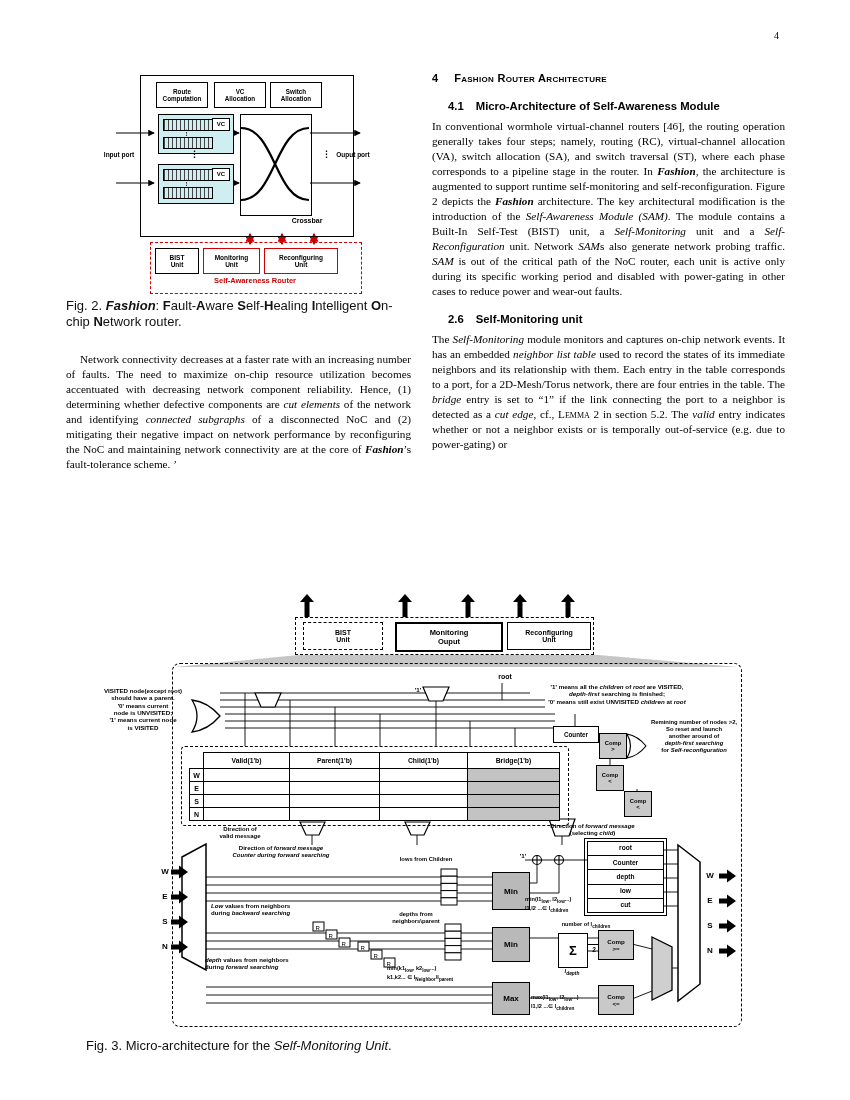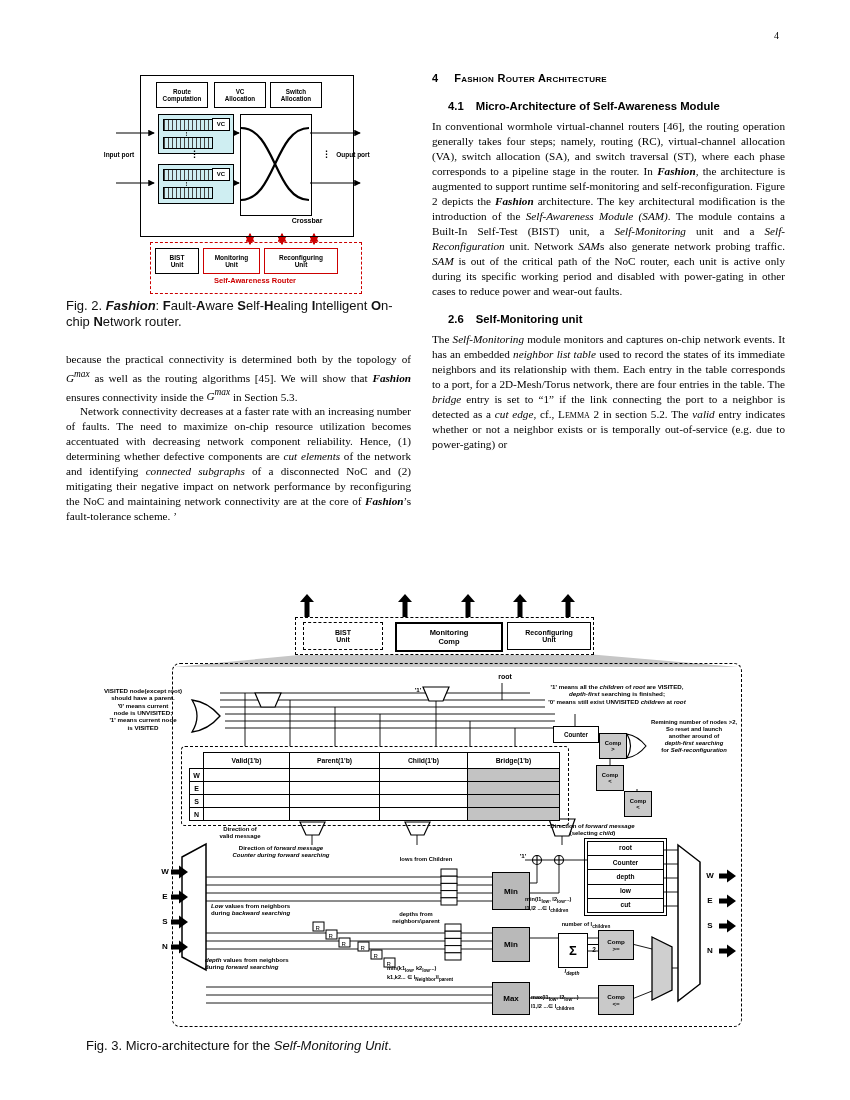--- a/index.html
+++ b/index.html
@@ -115,21 +115,20 @@
     <div class="f2box mlbox" style="left:103px;top:178px;width:55px;height:24px;font-size:6.5px;border:1.3px solid #cc0000;">Monitoring
 Unit</div>
     <div class="f2box mlbox" style="left:164px;top:178px;width:72px;height:24px;font-size:6.5px;border:1.3px solid #cc0000;">Reconfiguring
 Unit</div>
     <div class="abs" style="left:50px;top:206px;width:210px;text-align:center;color:#cc0000;font:bold 7.5px 'Liberation Sans',sans-serif;">Self-Awareness Router</div>
   </div>
 
   <div class="abs caption" style="left:66px;top:298px;width:344px;">Fig. 2.  <b><i>Fashion</i></b>: <b>F</b>ault-<b>A</b>ware <b>S</b>elf-<b>H</b>ealing <b>I</b>ntelligent <b>O</b>n-chip <b>N</b>etwork router.</div>
 
   <div class="abs body-text" style="left:66px;top:352px;width:345px;">
-    <p>because the practical connectivity is determined both by the topology of <i>G<sup>max</sup></i> as well as the routing algorithms [45]. We will show that <b><i>Fashion</i></b> ensures connectivity inside the <i>G<sup>max</sup></i> in Section 5.3.</p>
     <p class="ind">Network connectivity decreases at a faster rate with an increasing number of faults. The need to maximize on-chip resource utilization becomes accentuated with decreasing network component reliability. Hence, (1) determining whether defective components are <i>cut elements</i> of the network and identifying <i>connected subgraphs</i> of a disconnected NoC and (2) mitigating their negative impact on network performance by reconfiguring the NoC and maintaining network connectivity are at the core of <b><i>Fashion</i></b>’s fault-tolerance scheme. ’</p>
   </div>
 
   <div class="abs" style="left:432px;top:72px;width:353px;">
     <div class="h2">
       <span class="num">4</span><span class="ttl">Fashion Router Architecture</span>
     </div>
     <div class="h3">
       <span class="num">4.1</span><span>Micro-Architecture of Self-Awareness Module</span>
     </div>
@@ -253,21 +252,21 @@
         <polygon points="644,305.5 652,305.5 652,301.5 661,308 652,314.5 652,310.5 644,310.5"></polygon>
         <polygon points="644,330.5 652,330.5 652,326.5 661,333 652,339.5 652,335.5 644,335.5"></polygon>
         <polygon points="644,355.5 652,355.5 652,351.5 661,358 652,364.5 652,360.5 644,360.5"></polygon>
       </g>
     </svg>
 
     <div class="abs" style="left:220px;top:24px;width:297px;height:36px;border:1.5px dashed #000;background:#fff;"></div>
     <div class="abs mlbox" style="left:228px;top:29px;width:78px;height:26px;border:1.3px dashed #000;font-size:7px;">BIST
 Unit</div>
     <div class="abs mlbox" style="left:320px;top:29px;width:104px;height:26px;border:2.2px solid #000;font-size:7.5px;">Monitoring
-Comp</div>
+Ouput</div>
     <div class="abs mlbox" style="left:432px;top:29px;width:82px;height:26px;border:1.4px solid #000;font-size:7px;">Reconfiguring
 Unit</div>
 
     <div class="abs" style="left:97px;top:70px;width:568px;height:362px;border:1.6px dashed #000;border-radius:8px;"></div>
 
     <div class="f3lab" style="left:415px;top:80px;width:30px;font-size:7px;">root</div>
     <div class="f3lab" style="left:14px;top:94px;width:108px;font-size:6.2px;">VISITED node(except root)
 should have a parent.
 '0' means current
 node is UNVISITED;

